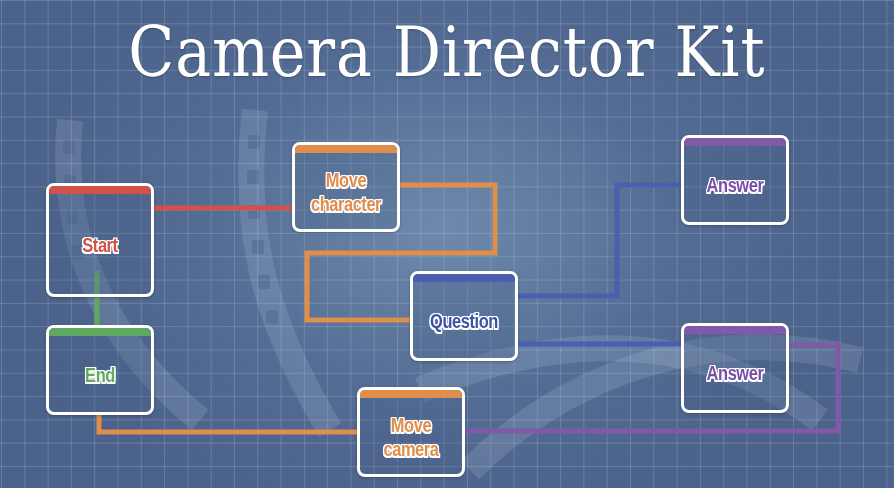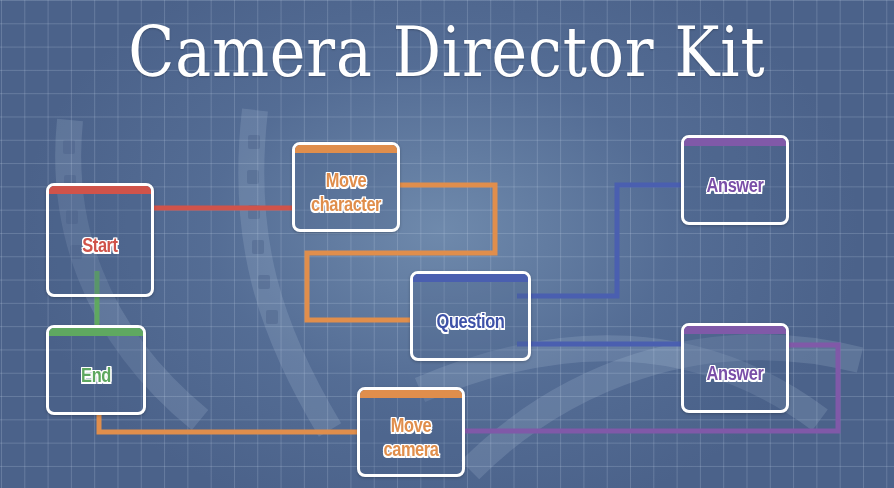--- a/index.html
+++ b/index.html
@@ -136,34 +136,34 @@
   <path d="M99 413 V 432 H 359" stroke="#e08e4c" stroke-width="5" fill="none"></path>
 
   <path d="M789 345 H 838 V 431 H 464" stroke="#8059a8" stroke-width="5" fill="none"></path>
 </svg>
 
 <div class="node" style="left:46px; top:183px; width:108px; height:114px;">
   <div class="hdr" style="background:#d0534a;"></div>
   <div class="lbl" style="color:#d0534a;">Start</div>
 </div>
 
-<div class="node" style="left:46px; top:325px; width:100px; height:90px;">
+<div class="node" style="left:46px; top:325px; width:108px; height:90px;">
   <div class="hdr" style="background:#5fa860;"></div>
   <div class="lbl" style="color:#5fa860;">End</div>
 </div>
 
 <div class="node" style="left:292px; top:142px; width:108px; height:90px;">
   <div class="hdr" style="background:#e08e4c;"></div>
   <div class="lbl" style="color:#e08e4c; flex-direction:column;">
     <span>Move</span>
     <span>character</span>
   </div>
 </div>
 
-<div class="node" style="left:410px; top:271px; width:121px; height:90px;">
+<div class="node" style="left:410px; top:271px; width:108px; height:90px;">
   <div class="hdr" style="background:#4a5fb0;"></div>
   <div class="lbl" style="color:#3e52a8;">Question</div>
 </div>
 
 <div class="node" style="left:681px; top:135px; width:108px; height:90px;">
   <div class="hdr" style="background:#8059a8;"></div>
   <div class="lbl" style="color:#7a4fa8;">Answer</div>
 </div>
 
 <div class="node" style="left:681px; top:323px; width:108px; height:90px;">

